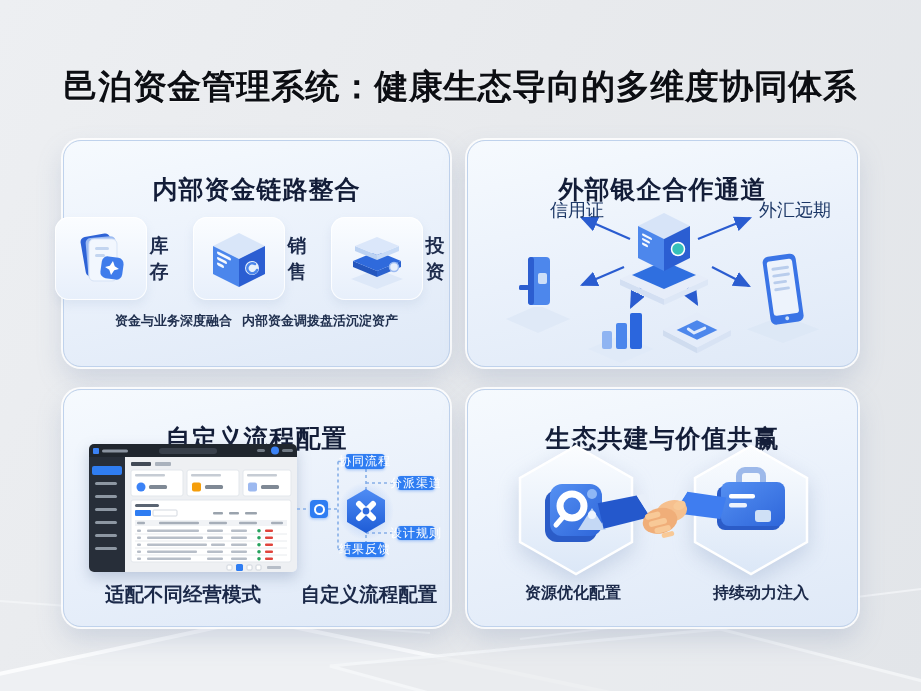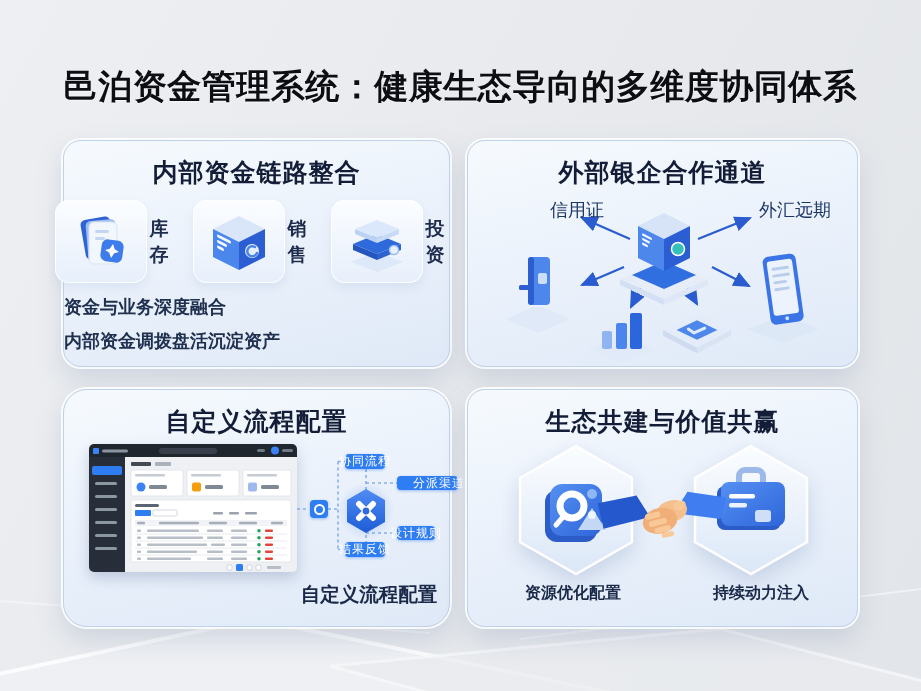--- a/index.html
+++ b/index.html
@@ -15,38 +15,38 @@
     text-shadow:0 1px 1px rgba(255,255,255,.6);
   }
   .panel{
     position:absolute;box-sizing:border-box;border-radius:18px;
     background:linear-gradient(168deg,#f6fafe 0%,#eaf1fb 50%,#dfe9f7 100%);
     border:1px solid #bfd2ec;
     box-shadow:0 0 0 2px rgba(255,255,255,.85),0 12px 26px rgba(128,148,180,.28);
   }
   .p-internal{left:63px;top:140px;width:387px;height:227px;}
   .p-external{left:467px;top:140px;width:391px;height:227px;}
-  .p-workflow{left:63px;top:389px;width:387px;height:238px;border-radius:24px;}
+  .p-workflow{left:63px;top:389px;width:387px;height:238px;}
   .p-ecosystem{left:467px;top:389px;width:391px;height:238px;}
   .panel-title{
-    text-align:center;margin-top:15px;font-size:25px;font-weight:800;
+    text-align:center;margin-top:32px;font-size:25px;font-weight:800;
     color:#131d38;letter-spacing:1px;
   }
   
   .tiles{display:flex;justify-content:center;gap:10px;margin-top:11px;}
   .tile-col{display:flex;flex-direction:row;align-items:center;gap:3px;}
   .tile{
     width:106px;height:83px;border-radius:14px;
     background:linear-gradient(180deg,#fbfdff 0%,#e7effb 100%);
     box-shadow:inset 0 0 0 1px rgba(255,255,255,.85),0 5px 10px rgba(150,170,205,.18);
     display:flex;align-items:center;justify-content:center;
   }
   .tile-label{font-size:19px;font-weight:700;color:#1d2b4c;}
   .captions{display:flex;justify-content:center;gap:10px;margin-top:12px;
-    font-size:18px;font-weight:700;color:#20304f;white-space:nowrap;flex-direction:column;}
+    font-size:13px;font-weight:700;color:#20304f;white-space:nowrap;}
   
   .spoke-label{position:absolute;font-size:18px;font-weight:400;color:#1c3766;margin-left:36px;}
   .abs{position:absolute;}
   
   .mini-dash{position:absolute;left:25px;top:54px;border-radius:5px;overflow:hidden;
     box-shadow:0 6px 14px rgba(110,130,165,.35);}
   .flow-pill{
     position:absolute;background:#2f7df2;color:#fff;border-radius:4px;
     font-size:12px;letter-spacing:1px;display:flex;align-items:center;justify-content:center;
     box-shadow:0 1px 3px rgba(47,125,242,.45);white-space:nowrap;
@@ -342,24 +342,25 @@
         <polygon points="21,1 40,12 40,34 21,45 2,34 2,12" fill="url(#hexg)"></polygon>
         <g stroke="#ffffff" stroke-width="6" stroke-linecap="round">
           <line x1="14" y1="16" x2="28" y2="30"></line>
           <line x1="28" y1="16" x2="14" y2="30"></line>
         </g>
         <circle cx="21" cy="23" r="3.4" fill="#2e6ade"></circle>
       </svg>
     </div>
 
     <div class="flow-pill" style="left:281px;top:64px;width:40px;height:15px;">协同流程</div>
-    <div class="flow-pill" style="left:333px;top:86px;width:38px;height:14px;padding-left:23px;">分派渠道</div>
+    <div class="flow-pill" style="left:333px;top:86px;width:38px;height:14px;">分派渠道</div>
     <div class="flow-pill" style="left:333px;top:136px;width:38px;height:14px;">设计规则</div>
     <div class="flow-pill" style="left:281px;top:152px;width:40px;height:15px;">结果反馈</div>
 
+    <div class="abs-caption wf-cap" style="left:34px;width:170px;">适配不同经营模式</div>
     <div class="abs-caption wf-cap" style="left:235px;width:140px;">自定义流程配置</div>
   </div>
 
   <div class="panel p-ecosystem">
     <div class="panel-title">生态共建与价值共赢</div>
 
     <svg class="abs" style="left:46px;top:52px;filter:drop-shadow(0 8px 10px rgba(140,160,195,.35));" width="124" height="136" viewBox="0 0 124 136">
       <defs>
         <linearGradient id="hexw" x1="0" y1="0" x2="0" y2="1">
           <stop offset="0" stop-color="#fbfdff"></stop>

